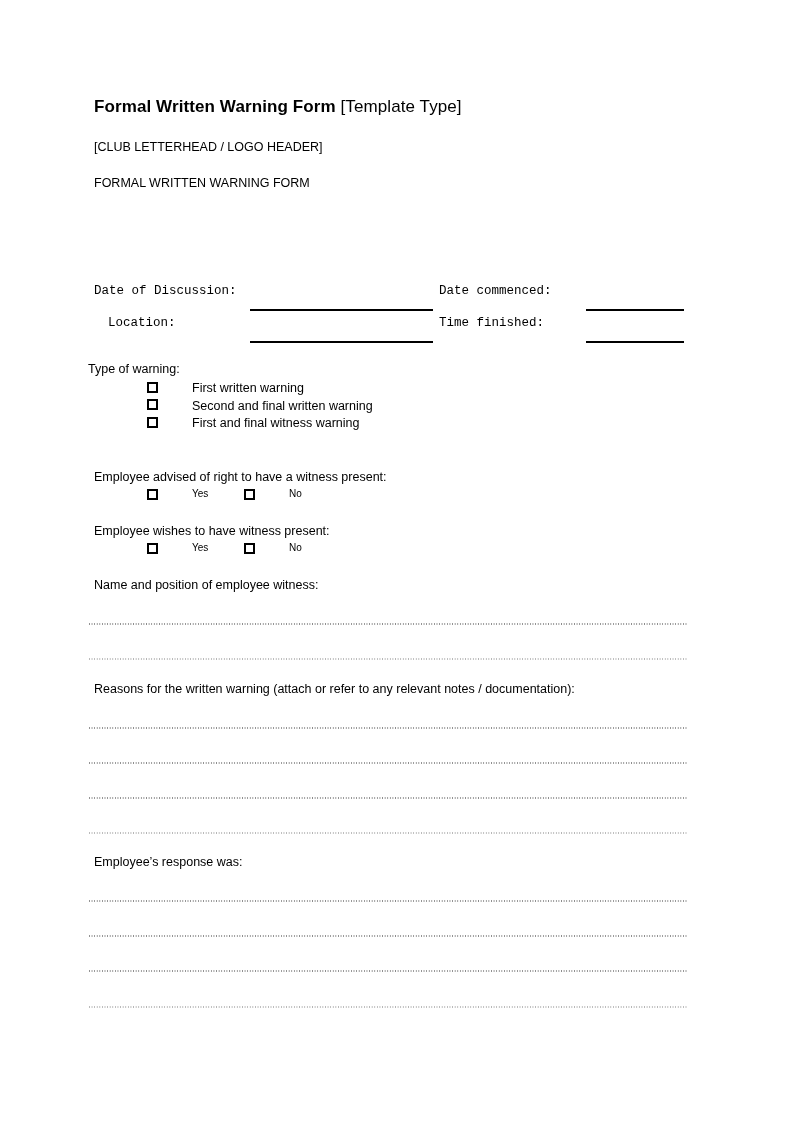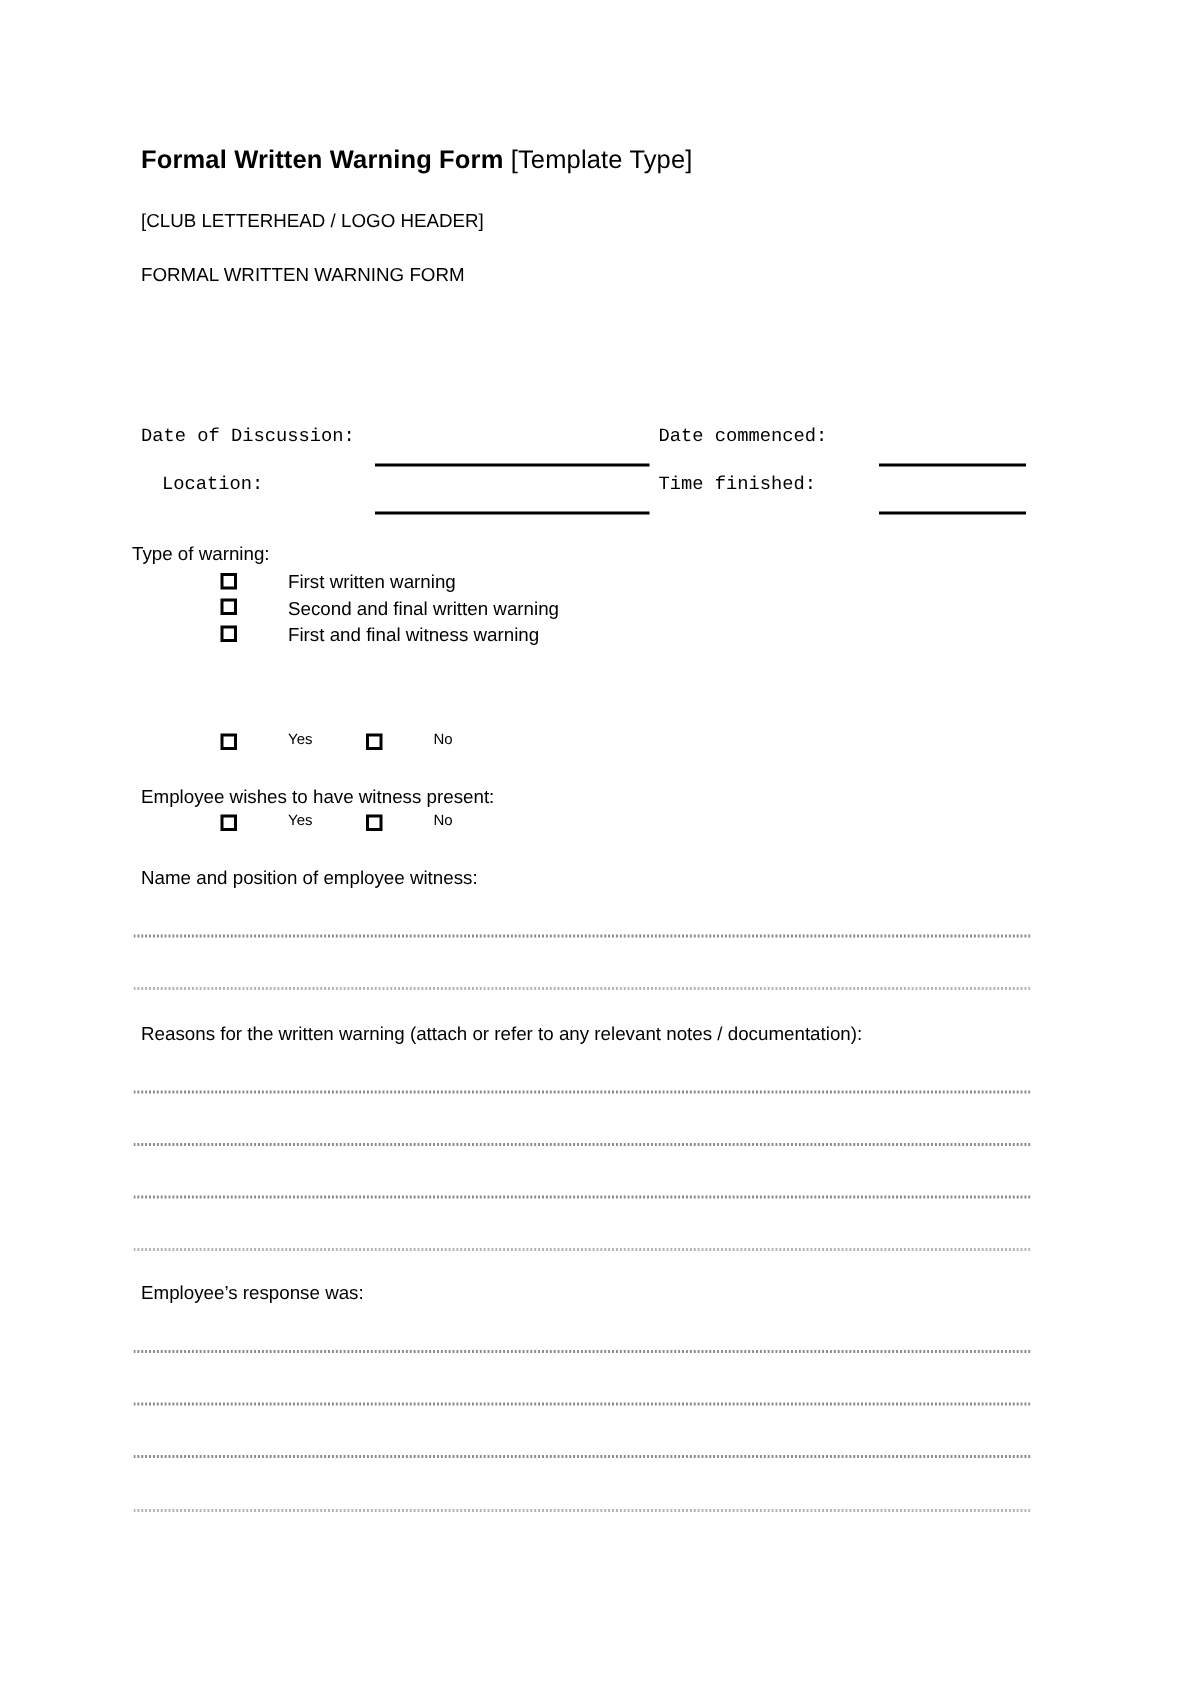--- a/index.html
+++ b/index.html
@@ -163,20 +163,21 @@
 
   <div class="abs checkbox cb-opt1"></div>
   <div class="abs opt-label opt-lbl1">First written warning</div>
 
   <div class="abs checkbox cb-opt2"></div>
   <div class="abs opt-label opt-lbl2">Second and final written warning</div>
 
   <div class="abs checkbox cb-opt3"></div>
   <div class="abs opt-label opt-lbl3">First and final witness warning</div>
 
+  <div class="abs section-label lbl-advised">Employee advised of right to have a witness present:</div>
   <div class="abs checkbox cb-adv-yes"></div>
   <div class="abs yn-label yn-adv-yes">Yes</div>
   <div class="abs checkbox cb-adv-no"></div>
   <div class="abs yn-label yn-adv-no">No</div>
 
   <div class="abs section-label lbl-wishes">Employee wishes to have witness present:</div>
   <div class="abs checkbox cb-wsh-yes"></div>
   <div class="abs yn-label yn-wsh-yes">Yes</div>
   <div class="abs checkbox cb-wsh-no"></div>
   <div class="abs yn-label yn-wsh-no">No</div>

